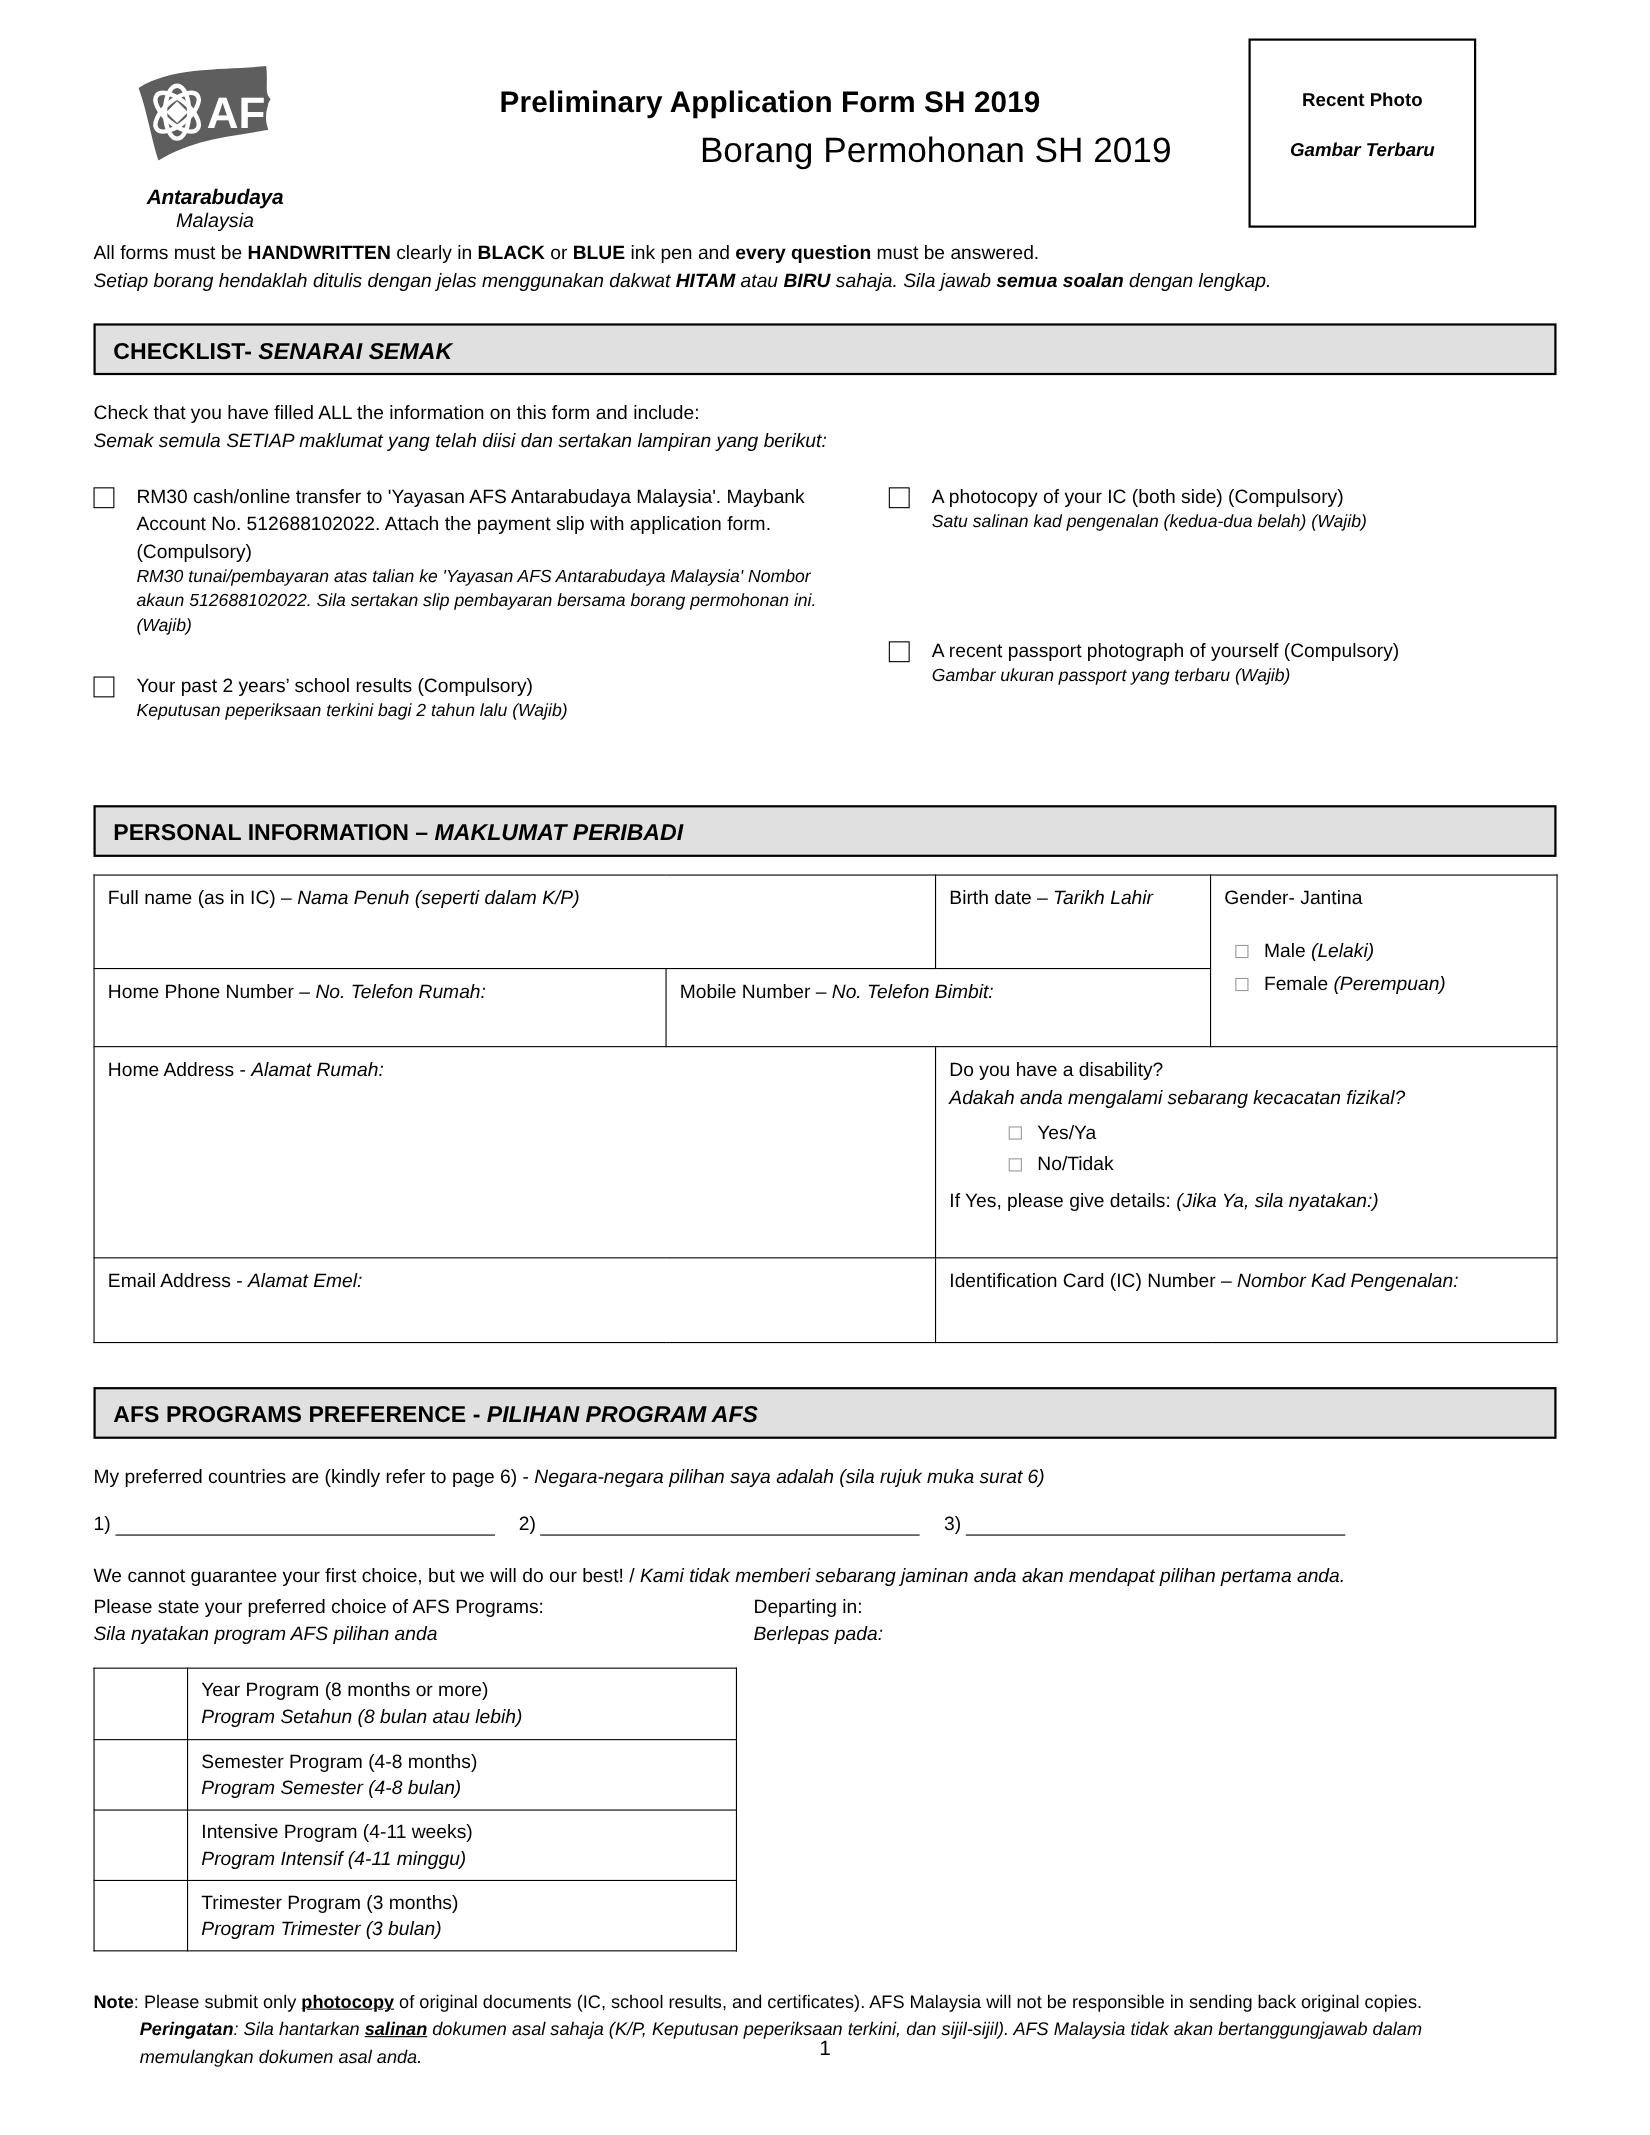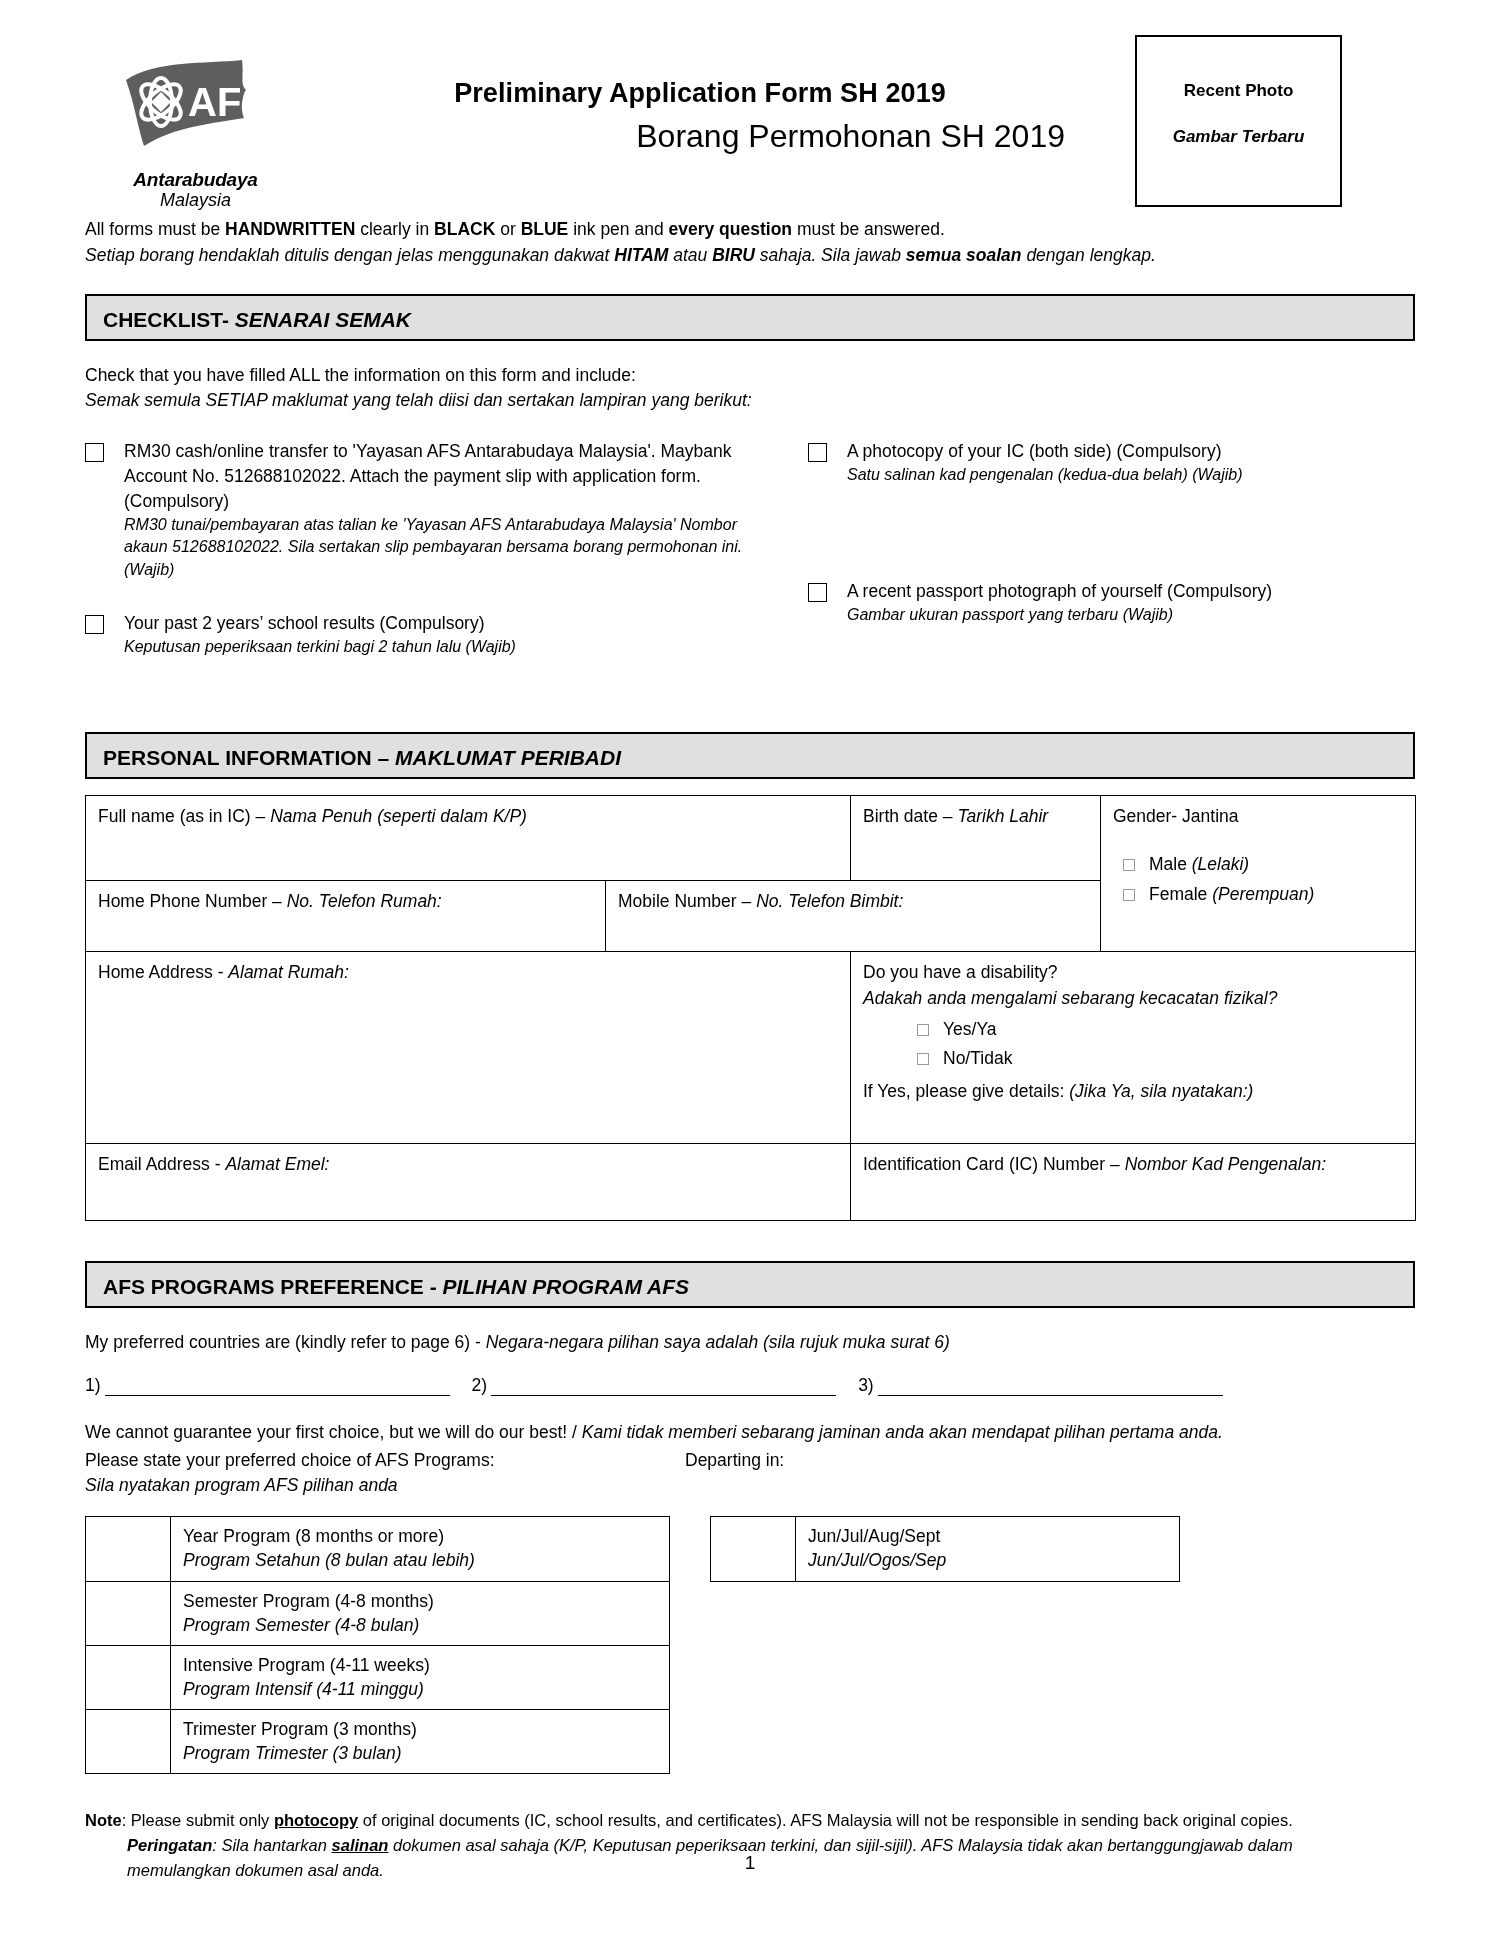--- a/index.html
+++ b/index.html
@@ -436,20 +436,21 @@
     <span>We cannot guarantee your first choice, but we will do our best! / </span><span class="it">Kami tidak memberi sebarang jaminan anda akan mendapat pilihan pertama anda.</span>
   </div>
 
   <div class="two-col">
     <div class="c1">
       <div>Please state your preferred choice of AFS Programs:</div>
       <div class="it">Sila nyatakan program AFS pilihan anda</div>
     </div>
     <div class="c2">
       <div>Departing in:</div>
+      <div class="it">Berlepas pada:</div>
     </div>
   </div>
 
   <div class="prog-wrap">
     <div class="prog-left">
       <table class="prog" style="width:585px">
         <tbody>
           <tr>
             <td class="tick"></td>
             <td>
@@ -475,33 +476,20 @@
             <td class="tick"></td>
             <td>
               <div>Trimester Program (3 months)</div>
               <div class="it">Program Trimester (3 bulan)</div>
             </td>
           </tr>
         </tbody>
       </table>
     </div>
 
-    <div class="prog-right">
-      <table class="prog" style="width:470px">
-        <tbody>
-          <tr>
-            <td class="tick"></td>
-            <td>
-              <div>Jun/Jul/Aug/Sept</div>
-              <div class="it">Jun/Jul/Ogos/Sep</div>
-            </td>
-          </tr>
-        </tbody>
-      </table>
-    </div>
   </div>
 
   <div class="note">
     <div>
       <span class="b">Note</span><span>: Please submit only </span><span class="u">photocopy</span><span> of original documents (IC, school results, and certificates). AFS Malaysia will not be responsible in sending back original copies.</span>
     </div>
     <div class="l2">
       <span class="b">Peringatan</span><span>: Sila hantarkan </span><span class="u">salinan</span><span> dokumen asal sahaja (K/P, Keputusan peperiksaan terkini, dan sijil-sijil). AFS Malaysia tidak akan bertanggungjawab dalam</span>
     </div>
     <div class="l3">memulangkan dokumen asal anda.</div>

